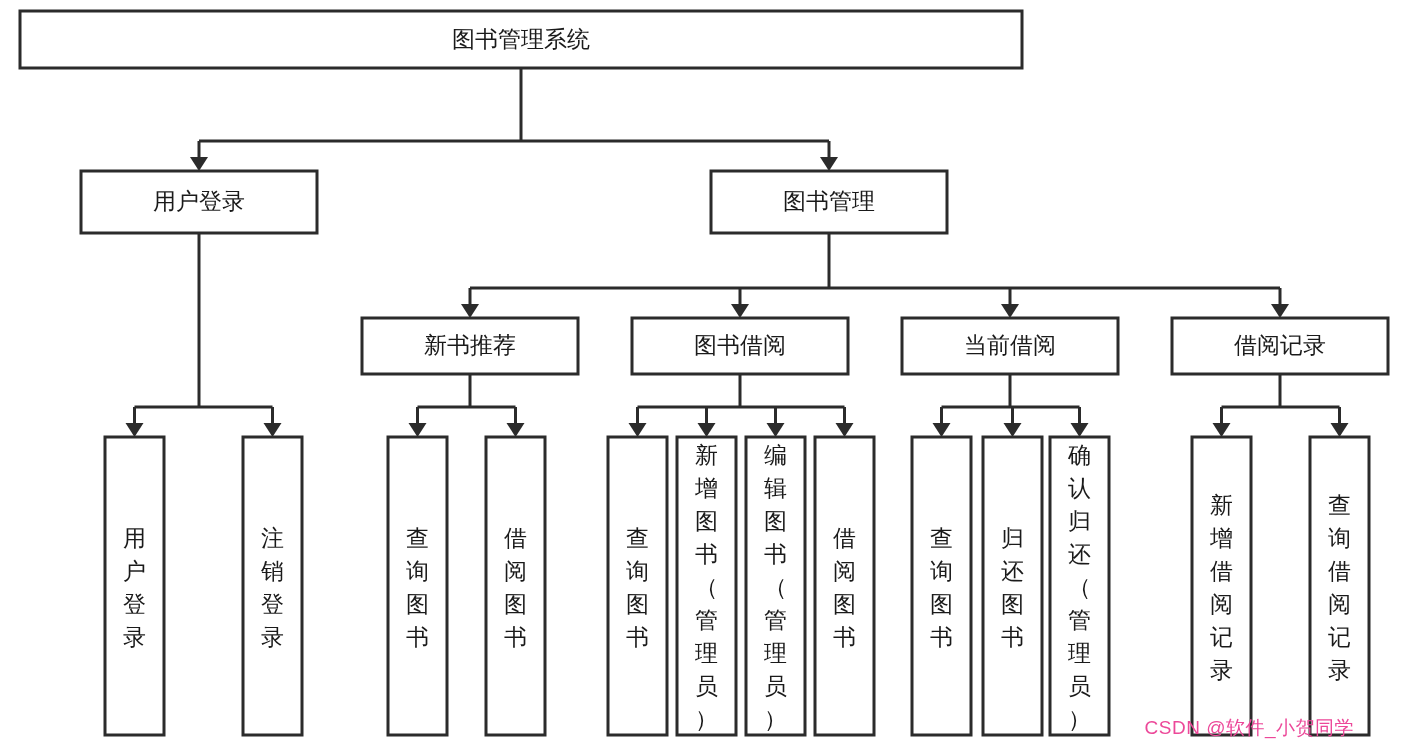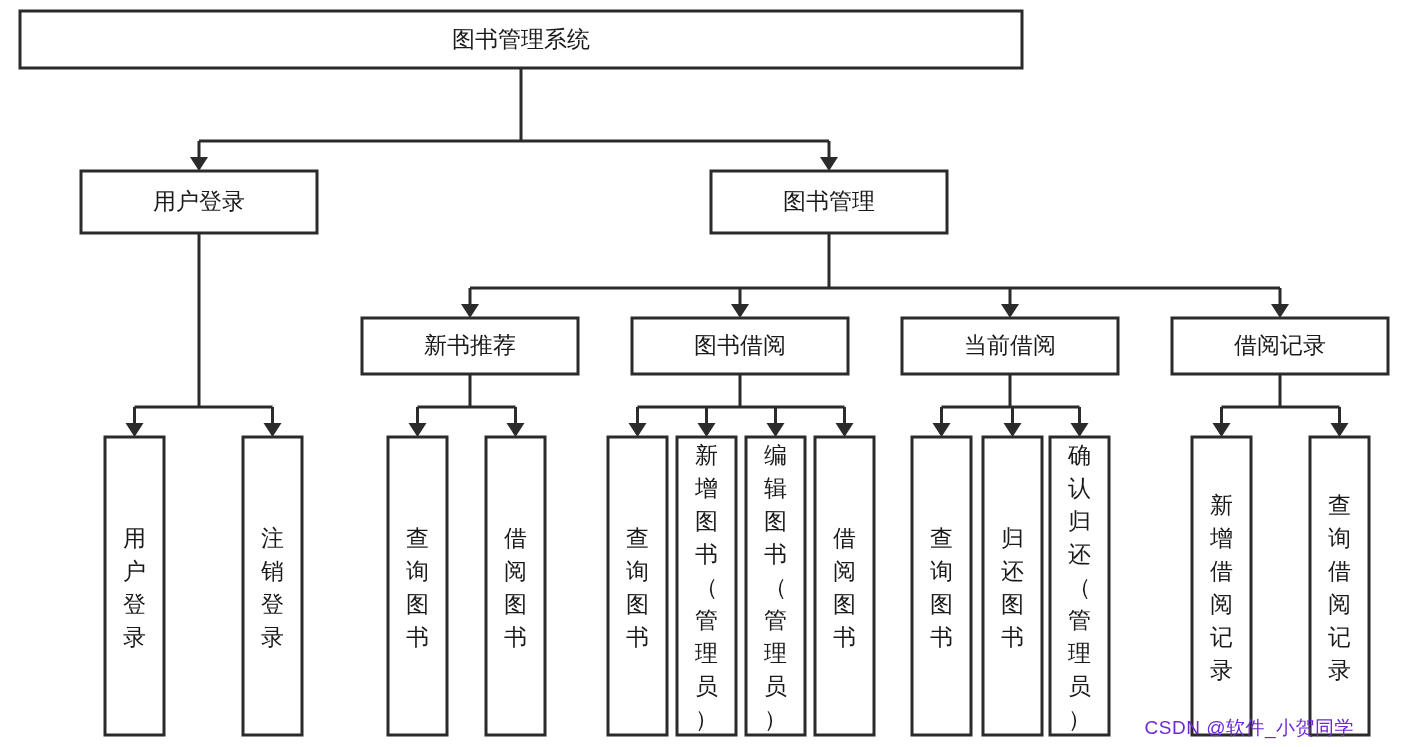--- a/index.html
+++ b/index.html
@@ -48,21 +48,21 @@
     fill: #1a1a1a;
     font-size: 23px;
     text-anchor: middle;
   }
   .watermark {
     position: absolute;
     right: 12px;
     bottom: 6px;
     font-family: "Liberation Sans", "DejaVu Sans", sans-serif;
     font-size: 19px;
-    color: #6d28d9;
+    color: #ec4899;
     letter-spacing: 0.5px;
     white-space: nowrap;
     pointer-events: none;
   }
 </style>
 </head>
 <body>
 
 <div id="diagram-root">
   <svg id="diagram-svg" width="1405" height="747" viewBox="0 0 1405 747">

